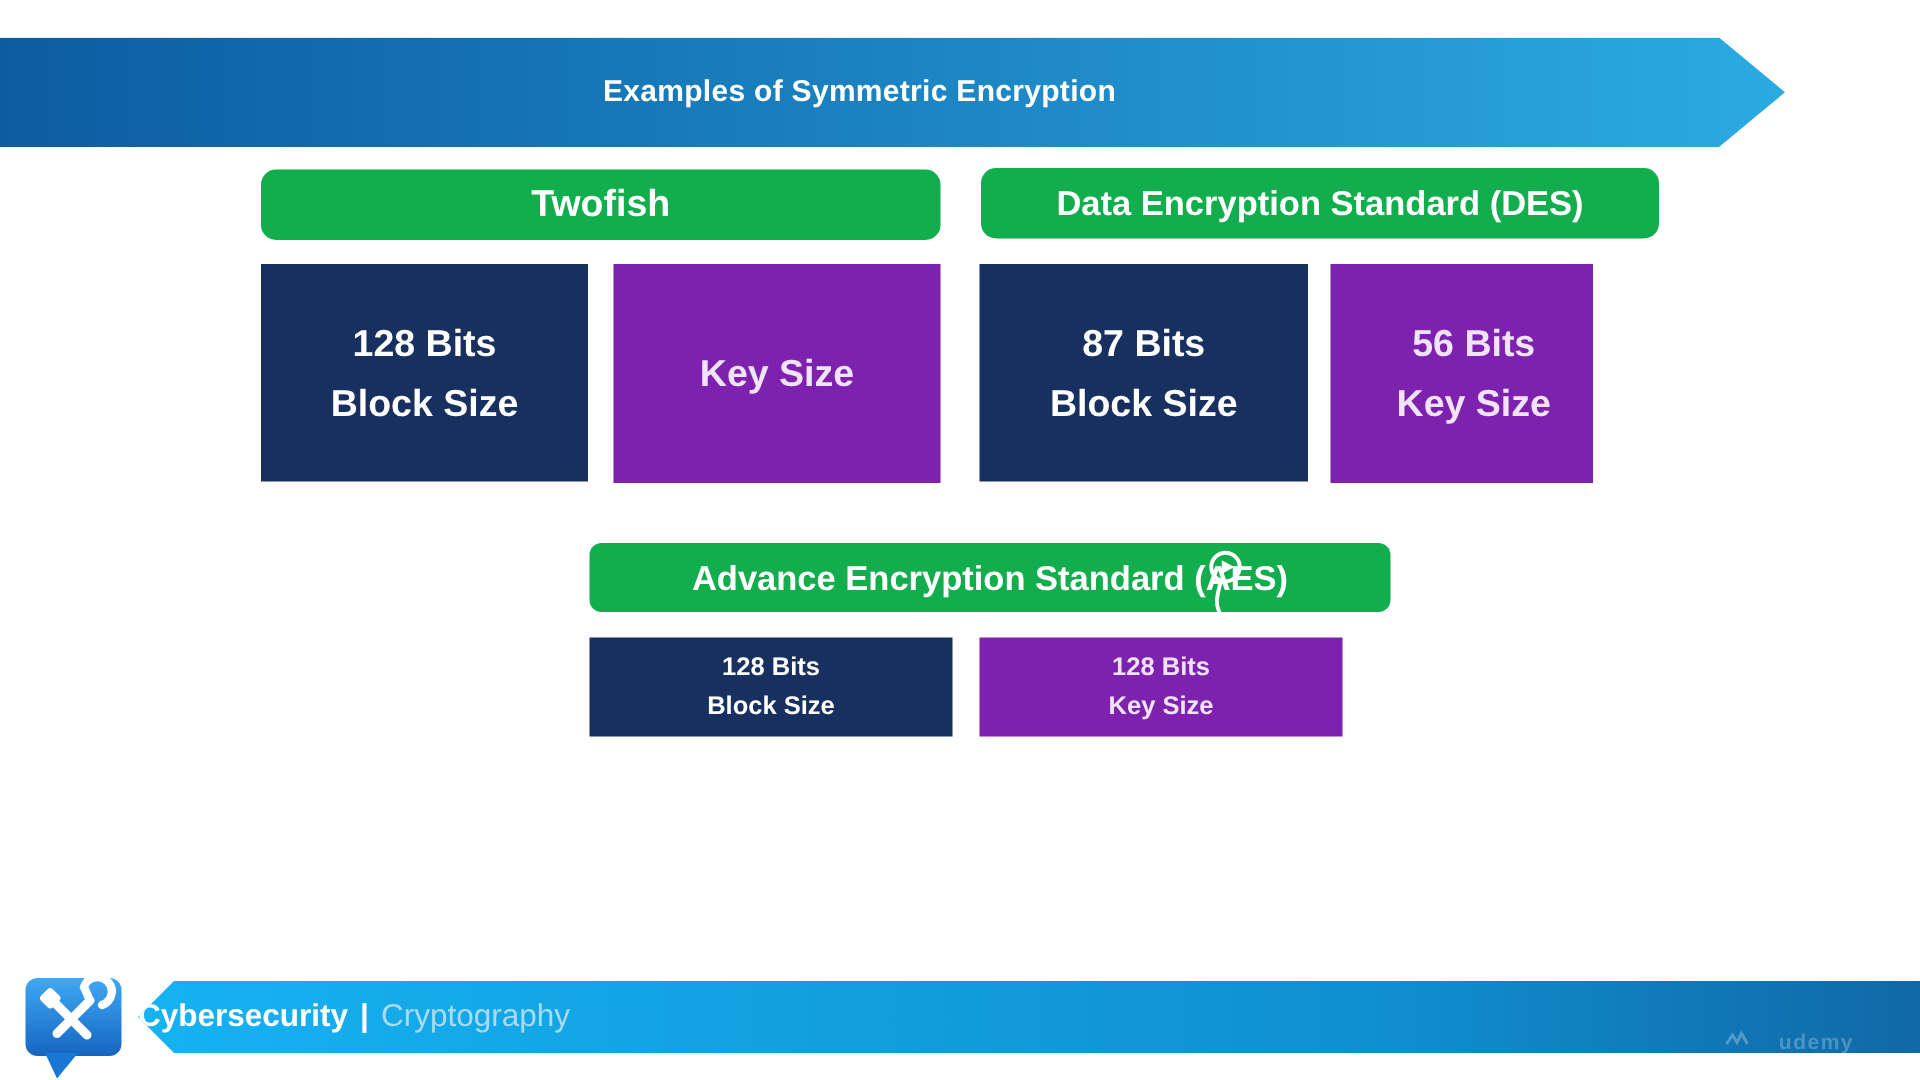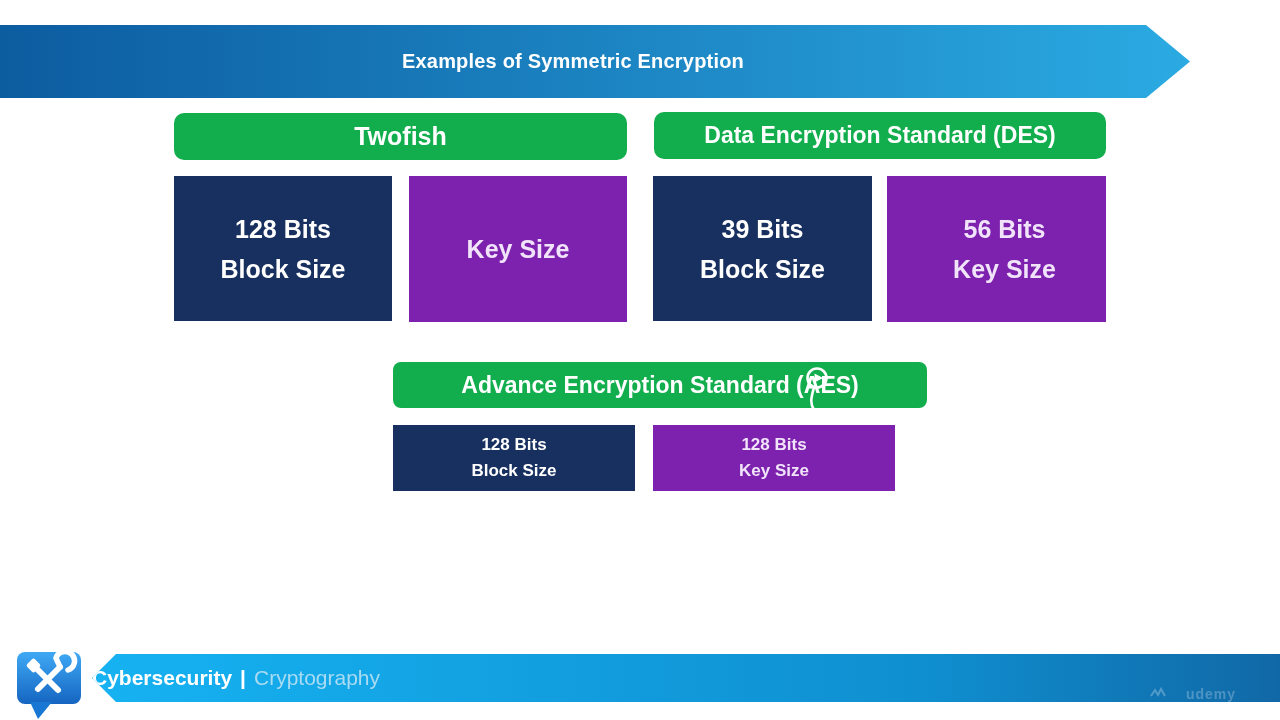--- a/index.html
+++ b/index.html
@@ -54,21 +54,21 @@
     font-weight: bold;
   }
   .box.navy   { background: var(--navy);   color: #ffffff; }
   .box.purple { background: var(--purple); color: #F1E4FA; }
   .box-lg { font-size: 25px; line-height: 40px; }
   .box-sm { font-size: 17px; line-height: 26px; }
 
   .box-tf-block  { left: 174px; top: 176px; width: 218px; height: 145px; }
   .box-tf-key    { left: 409px; top: 176px; width: 218px; height: 146px; }
   .box-des-block { left: 653px; top: 176px; width: 219px; height: 145px; }
-  .box-des-key   { left: 887px; top: 176px; width: 219px; height: 146px; padding-left: 16px; }
+  .box-des-key   { left: 887px; top: 176px; width: 175px; height: 146px; padding-left: 16px; }
   .box-aes-block { left: 393px; top: 425px; width: 242px; height: 66px; }
   .box-aes-key   { left: 653px; top: 425px; width: 242px; height: 66px; }
 
   
   .cursor-wrap {
     position: absolute;
     left: 804px; top: 366px;
     width: 28px; height: 48px;
     pointer-events: none;
   }
@@ -116,21 +116,21 @@
   <div class="box navy box-lg box-tf-block">
     <span>128 Bits</span>
     <span>Block Size</span>
   </div>
   <div class="box purple box-lg box-tf-key">
     <span>Key Size</span>
   </div>
 
   <div class="pill pill-des">Data Encryption Standard (DES)</div>
   <div class="box navy box-lg box-des-block">
-    <span>39 Bits</span>
+    <span>87 Bits</span>
     <span>Block Size</span>
   </div>
   <div class="box purple box-lg box-des-key">
     <span>56 Bits</span>
     <span>Key Size</span>
   </div>
 
   <div class="pill pill-aes">Advance Encryption Standard (AES)</div>
   <div class="box navy box-sm box-aes-block">
     <span>128 Bits</span>

